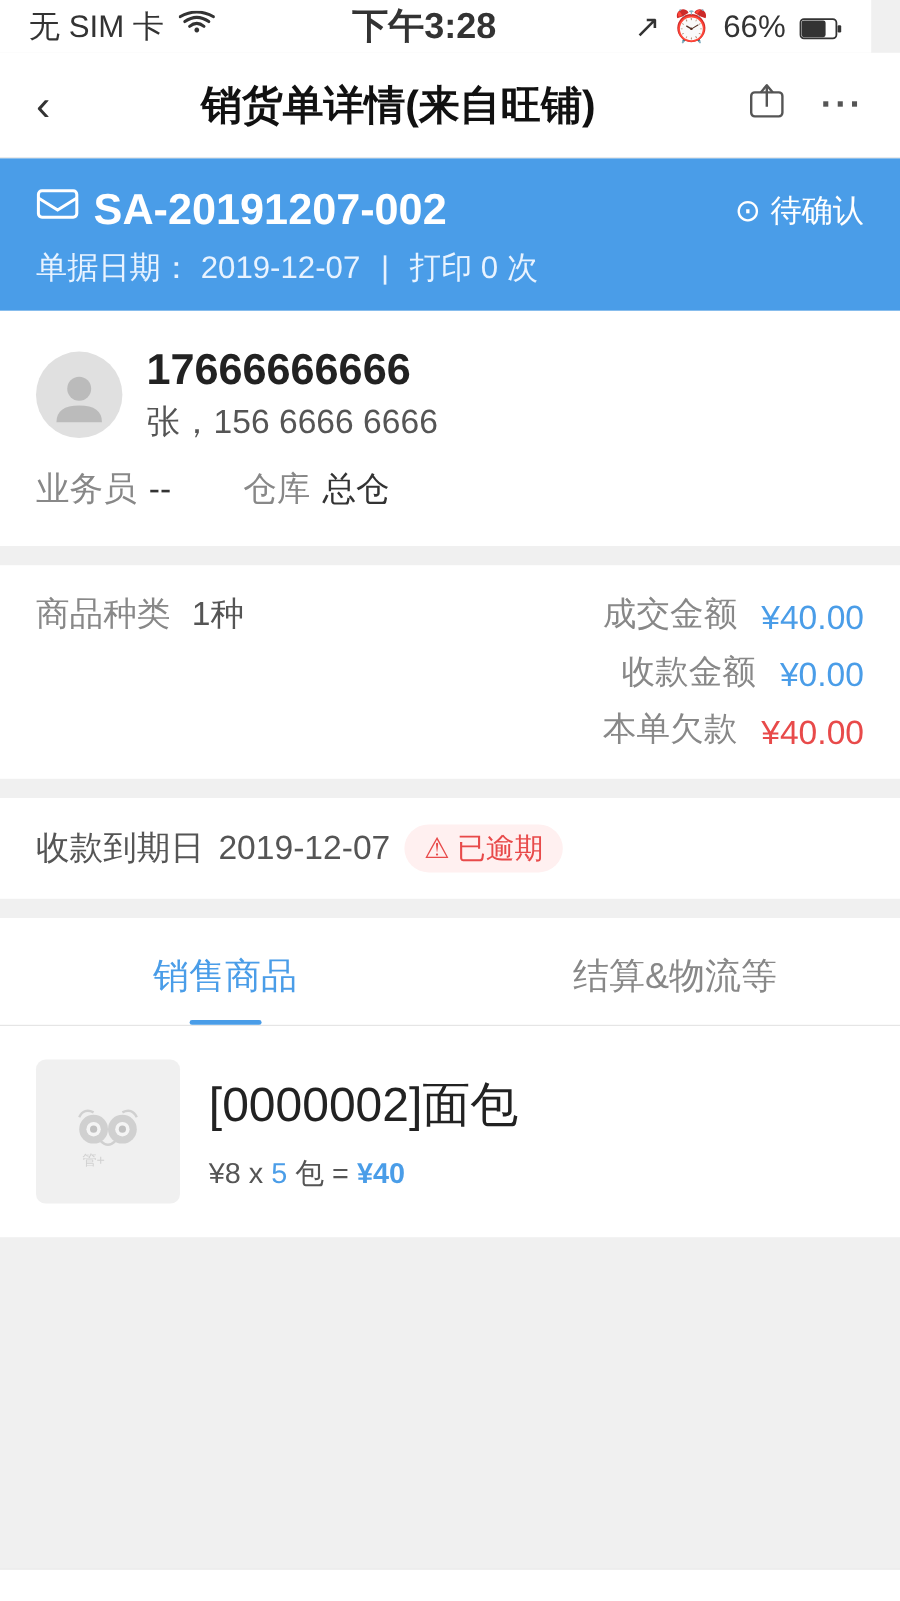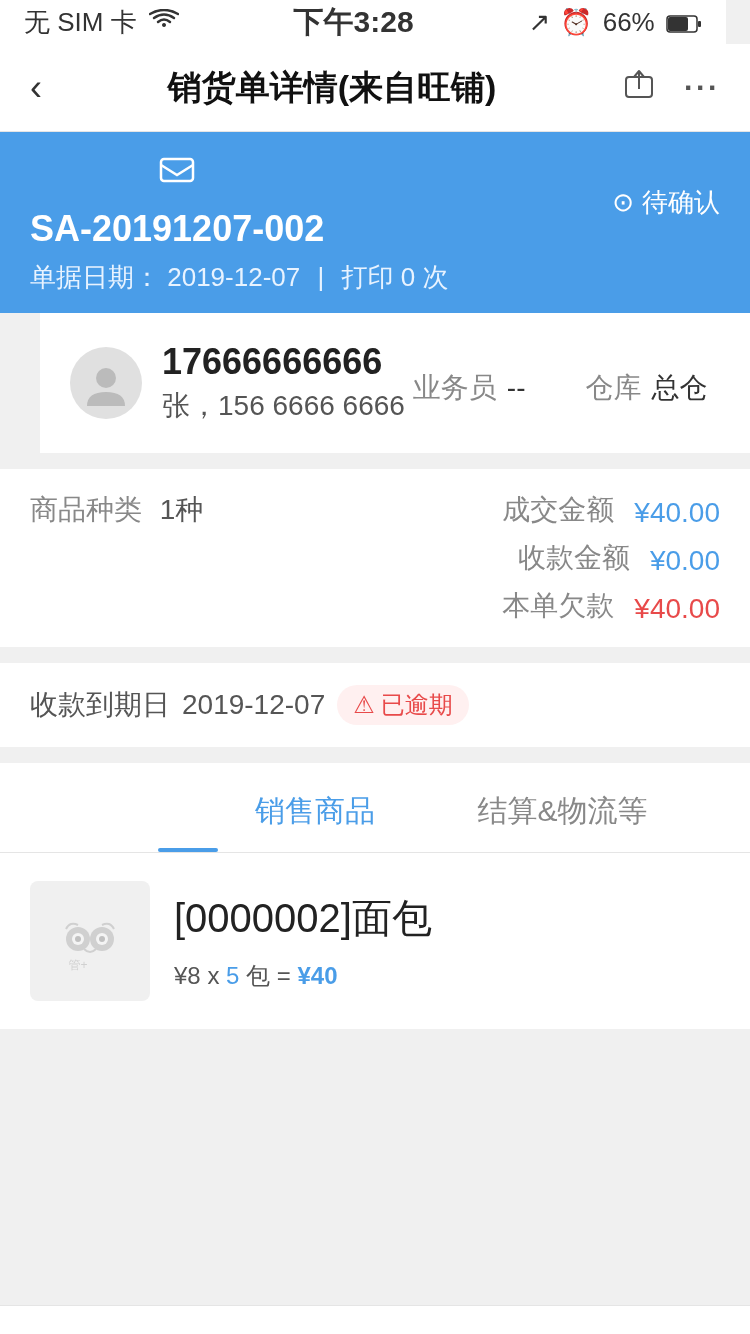--- a/index.html
+++ b/index.html
@@ -58,21 +58,20 @@
       justify-content: space-between;
       margin-bottom: 10px;
     }
     .order-id {
       color: #fff;
       font-size: 36px;
       font-weight: 700;
       display: flex;
       align-items: center;
       gap: 12px;
-      flex-direction: column;
     }
     .order-status {
       color: #fff;
       font-size: 26px;
       display: flex;
       align-items: center;
       gap: 8px;
     }
     .order-date {
       color: #e8f3ff;
@@ -83,22 +82,22 @@
     .card {
       background: #fff;
       margin-bottom: 16px;
     }
 
     
     .customer-section {
       background: #fff;
       padding: 28px 30px;
       display: flex;
+      flex-direction: column;
       gap: 8px;
-      margin-left: 40px;
     }
     .customer-row {
       display: flex;
       align-items: center;
       gap: 20px;
     }
     .avatar {
       width: 72px;
       height: 72px;
       border-radius: 50%;
@@ -178,21 +177,20 @@
     .tab-item {
       flex: 1;
       text-align: center;
       padding: 28px 0 20px;
       font-size: 30px;
       color: #888;
       position: relative;
     }
     .tab-item.active {
       color: #4a9de8;
-      text-align: right;
     }
     .tab-item.active::after {
       content: '';
       position: absolute;
       bottom: 0;
       left: 50%;
       transform: translateX(-50%);
       width: 60px;
       height: 4px;
       background: #4a9de8;

